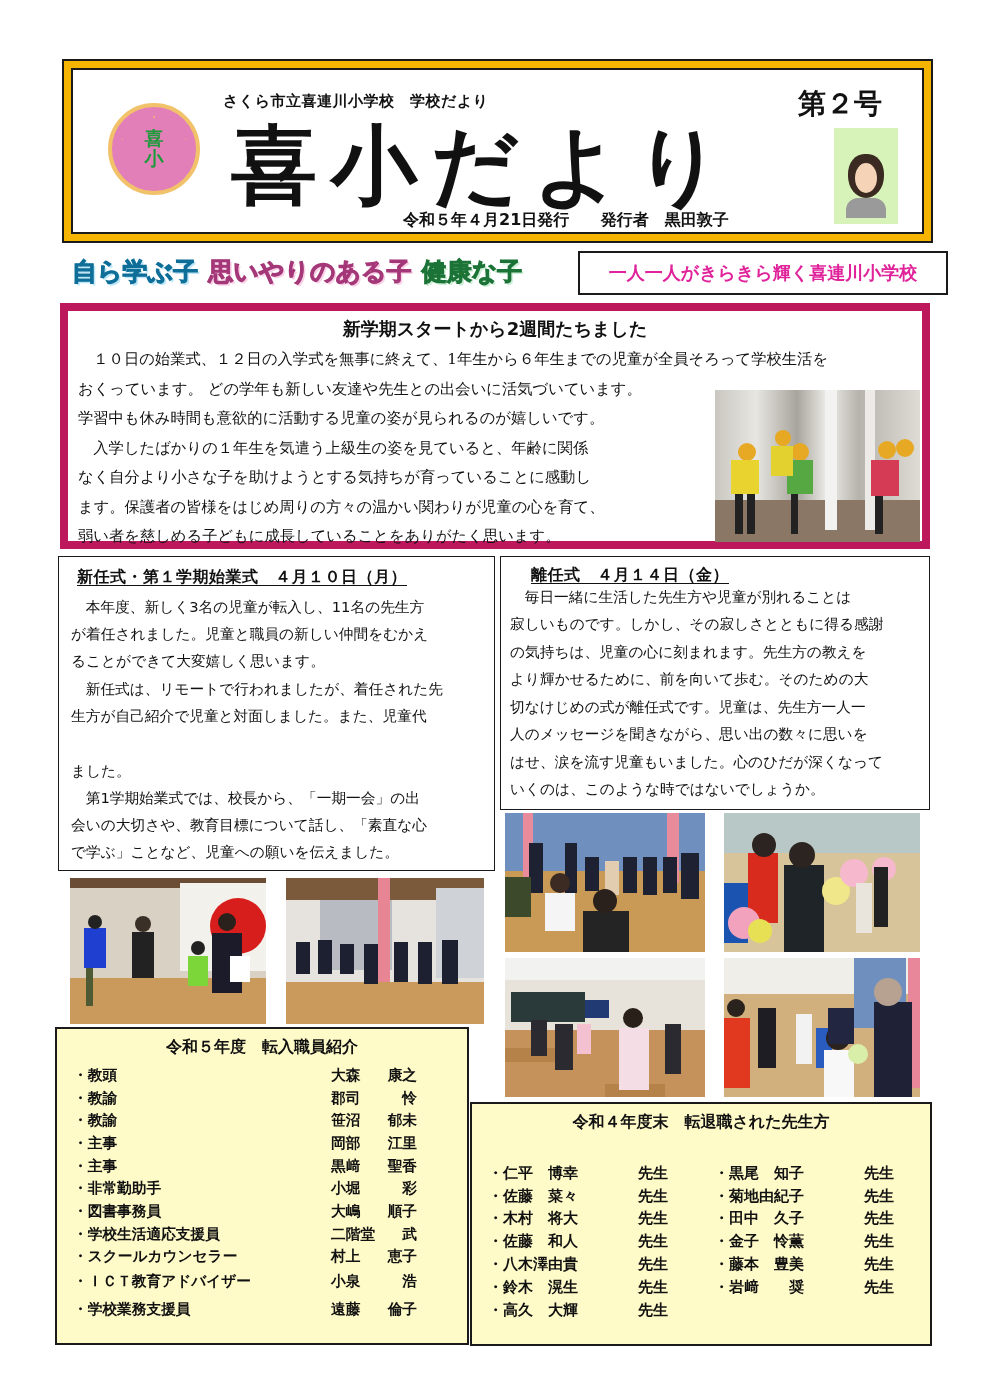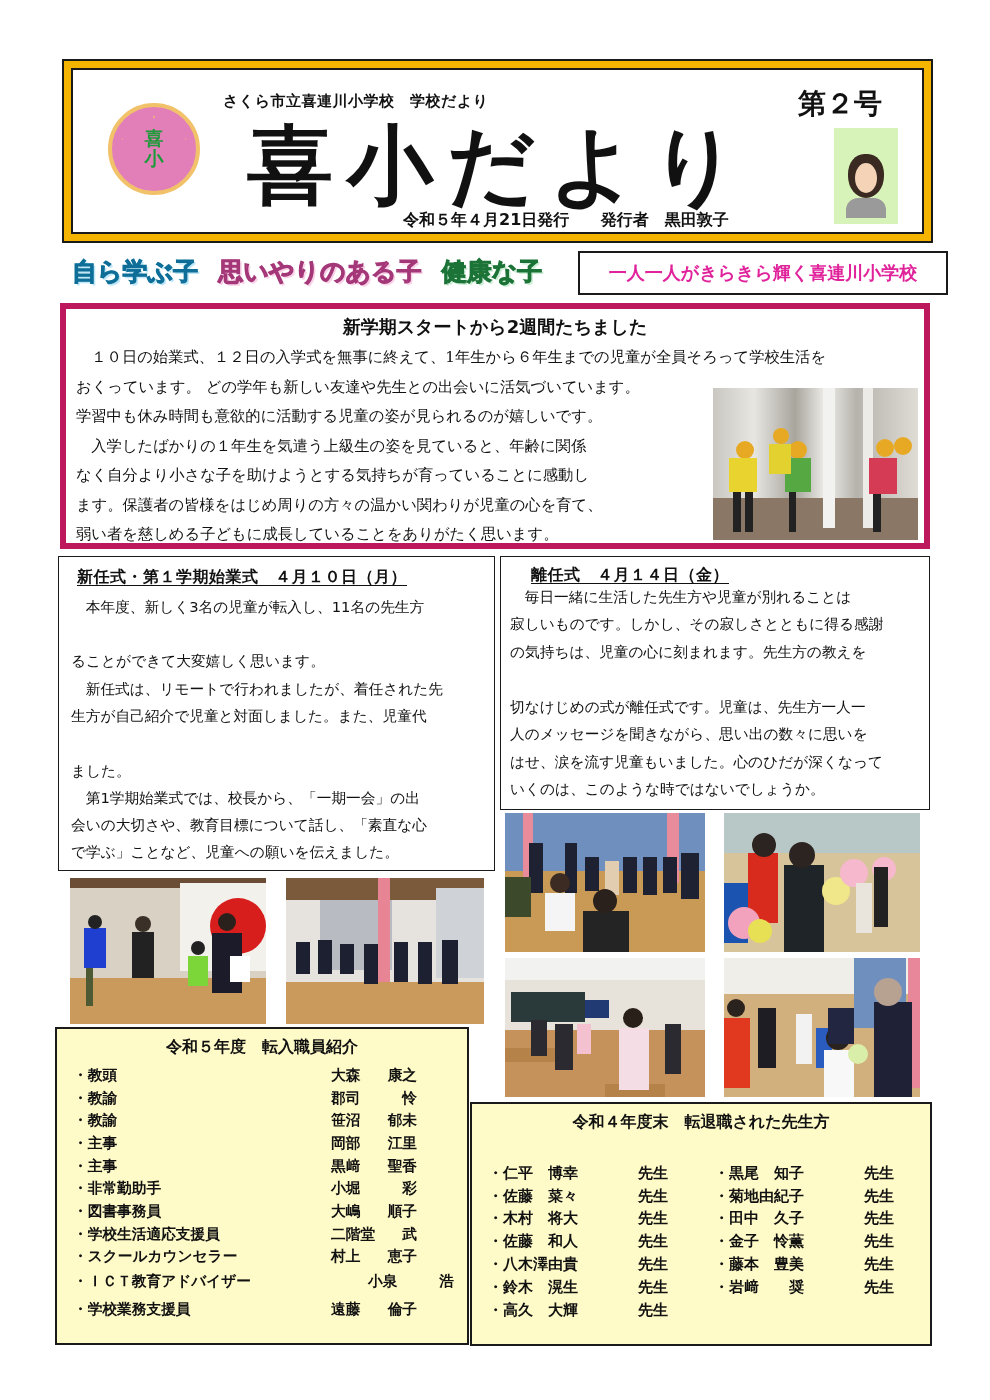--- a/index.html
+++ b/index.html
@@ -6,40 +6,40 @@
   html, body { width: 990px; height: 1400px; background: #ffffff; overflow: hidden; }
   body { position: relative; font-family: "DejaVu Sans", sans-serif; color: #111; }
 
   .abs { position: absolute; }
 
   
   .masthead { left: 62px; top: 59px; width: 871px; height: 184px; background: #f5b400; border: 2px solid #1a1a1a; padding: 7px; }
   .masthead-inner { width: 100%; height: 100%; background: #fff; border: 2px solid #1a1a1a; position: relative; }
   .school-line { position: absolute; left: 150px; top: 22px; font-size: 15px; font-weight: bold; letter-spacing: 0.5px; }
   .issue-no { position: absolute; right: 40px; top: 15px; font-size: 28px; font-weight: bold; }
-  .main-title { position: absolute; left: 158px; top: 52px; font-size: 86px; font-weight: bold; letter-spacing: 14px; line-height: 1; margin-left: 16px; }
+  .main-title { position: absolute; left: 158px; top: 52px; font-size: 86px; font-weight: bold; letter-spacing: 14px; line-height: 1; }
   .pub-line { position: absolute; left: 330px; top: 140px; font-size: 16px; font-weight: bold; }
   .pub-line span { margin-right: 26px; }
   .logo { position: absolute; left: 35px; top: 33px; width: 92px; height: 92px; border-radius: 50%; background: #e37fb8; border: 4px solid #f1c26a; display: flex; flex-direction: column; align-items: center; justify-content: center; }
   .logo .star { position: absolute; inset: 8px; border: 3px solid #f3c46b; clip-path: polygon(50% 0%, 61% 35%, 98% 35%, 68% 57%, 79% 91%, 50% 70%, 21% 91%, 32% 57%, 2% 35%, 39% 35%); }
   .logo .ch { color: #1d9a3a; font-weight: bold; font-size: 19px; line-height: 1.05; z-index: 1; }
   .portrait { position: absolute; right: 24px; top: 58px; width: 64px; height: 96px; background: #d7f3b9; display: flex; align-items: center; justify-content: center; }
   .portrait .head { width: 36px; height: 44px; border-radius: 45% 45% 50% 50%; background: #3a2a22; position: relative; }
   .portrait .face { position: absolute; left: 7px; top: 9px; width: 22px; height: 30px; border-radius: 50%; background: #f4d3b6; }
   .portrait .body { position: absolute; bottom: 6px; width: 40px; height: 20px; border-radius: 12px 12px 0 0; background: #9a9a9a; }
 
   
-  .motto { left: 72px; top: 255px; font-size: 25px; font-weight: bold; display: flex; gap: 20px; }
+  .motto { left: 72px; top: 255px; font-size: 25px; font-weight: bold; display: flex; gap: 10px; }
   .motto .m1 { color: #2aa4d8; -webkit-text-stroke: 1px #0e6e98; text-shadow: 2px 2px 0 #bfe7f7; }
   .motto .m2 { color: #e26ab0; -webkit-text-stroke: 1px #a33777; text-shadow: 2px 2px 0 #f9d2e8; }
   .motto .m3 { color: #4d7c0f; -webkit-text-stroke: 1px #1c7338; text-shadow: 2px 2px 0 #cdeed6; }
   .slogan { left: 578px; top: 251px; width: 370px; height: 44px; border: 2px solid #1a1a1a; display: flex; align-items: center; justify-content: center; color: #e0239b; font-size: 18px; font-weight: bold; }
 
   
-  .art1 { left: 60px; top: 303px; width: 870px; height: 246px; border: 6px solid #be185d; }
+  .art1 { left: 60px; top: 303px; width: 870px; height: 246px; border: 8px solid #be185d; }
   .art1 h2 { position: absolute; left: 0; right: 0; top: 6px; text-align: center; font-size: 18px; font-weight: bold; }
   .art1 .p { position: absolute; font-family: "DejaVu Serif", serif; font-size: 15.3px; line-height: 29.5px; }
   .photo { position: absolute; overflow: hidden; }
 
   
   .box { border: 1.5px solid #1a1a1a; }
   .art2 { left: 58px; top: 556px; width: 437px; height: 315px; }
   .art3 { left: 500px; top: 556px; width: 430px; height: 254px; }
   .subhead { position: absolute; font-size: 16px; font-weight: bold; text-decoration: underline; text-underline-offset: 3px; letter-spacing: 0.5px; }
   .body-sans { position: absolute; font-size: 14.7px; line-height: 27.3px; }
@@ -118,20 +118,21 @@
         <rect x="156" y="70" width="28" height="36" fill="#d63b55"></rect>
         <rect x="160" y="106" width="8" height="38" fill="#222"></rect>
       <circle cx="190" cy="58" r="9" fill="#e7a924"></circle>
     </svg>
   </div>
 </div>
 
 <div class="abs box art2">
   <div class="subhead" style="left:18px; top:10px;">新任式・第１学期始業式　４月１０日（月）</div>
   <div class="body-sans" style="left:12px; top:36px;">　本年度、新しく3名の児童が転入し、11名の先生方</div>
+  <div class="body-sans" style="left:12px; top:63px;">が着任されました。児童と職員の新しい仲間をむかえ</div>
   <div class="body-sans" style="left:12px; top:90px;">ることができて大変嬉しく思います。</div>
   <div class="body-sans" style="left:12px; top:118px;">　新任式は、リモートで行われましたが、着任された先</div>
   <div class="body-sans" style="left:12px; top:145px;">生方が自己紹介で児童と対面しました。また、児童代</div>
   <div class="body-sans" style="left:12px; top:200px;">ました。</div>
   <div class="body-sans" style="left:12px; top:227px;">　第1学期始業式では、校長から、「一期一会」の出</div>
   <div class="body-sans" style="left:12px; top:254px;">会いの大切さや、教育目標について話し、「素直な心</div>
   <div class="body-sans" style="left:12px; top:281px;">で学ぶ」ことなど、児童への願いを伝えました。</div>
 </div>
 
 <div class="photo abs" style="left:70px; top:878px; width:196px; height:146px; background:#d9d2c4;">
@@ -169,20 +170,21 @@
         <rect x="156" y="62" width="16" height="44"></rect>
     </g>
   </svg>
 </div>
 
 <div class="abs box art3">
   <div class="subhead" style="left:30px; top:8px;text-decoration:underline;">離任式　４月１４日（金）</div>
   <div class="body-sans" style="left:9px; top:26px;">　毎日一緒に生活した先生方や児童が別れることは</div>
   <div class="body-sans" style="left:9px; top:53px;">寂しいものです。しかし、その寂しさとともに得る感謝</div>
   <div class="body-sans" style="left:9px; top:81px;">の気持ちは、児童の心に刻まれます。先生方の教えを</div>
+  <div class="body-sans" style="left:9px; top:108px;">より輝かせるために、前を向いて歩む。そのための大</div>
   <div class="body-sans" style="left:9px; top:136px;">切なけじめの式が離任式です。児童は、先生方一人一</div>
   <div class="body-sans" style="left:9px; top:163px;">人のメッセージを聞きながら、思い出の数々に思いを</div>
   <div class="body-sans" style="left:9px; top:191px;">はせ、涙を流す児童もいました。心のひだが深くなって</div>
   <div class="body-sans" style="left:9px; top:218px;">いくのは、このような時ではないでしょうか。</div>
 </div>
 
 <div class="photo abs" style="left:505px; top:813px; width:200px; height:139px; background:#c89a55;">
   <svg width="200" height="139" viewBox="0 0 200 139">
     <rect x="0" y="0" width="200" height="58" fill="#6f8fbf"></rect>
     <rect x="18" y="0" width="10" height="70" fill="#e88c9c"></rect>
@@ -317,21 +319,21 @@
           <span>武</span>
         </span>
       </li>
     <li>
         <span class="role">・スクールカウンセラー</span>
         <span class="name">
           <span>村上</span>
           <span>恵子</span>
         </span>
       </li>
-    <li style="height:27px;gap:37px;">
+    <li style="height:27px;">
         <span class="role">・ＩＣＴ教育アドバイザー</span>
         <span class="name">
           <span>小泉</span>
           <span>浩</span>
         </span>
       </li>
     <li style="height:28px;">
         <span class="role">・学校業務支援員</span>
         <span class="name">
           <span>遠藤</span>

